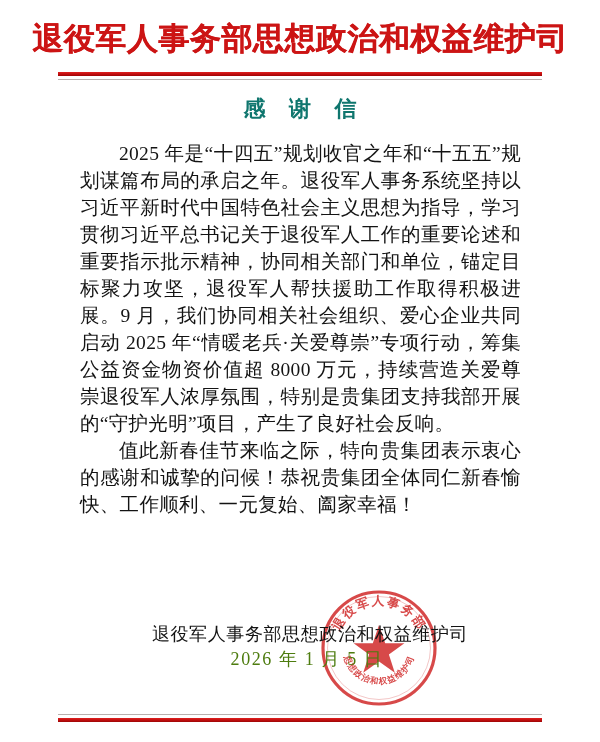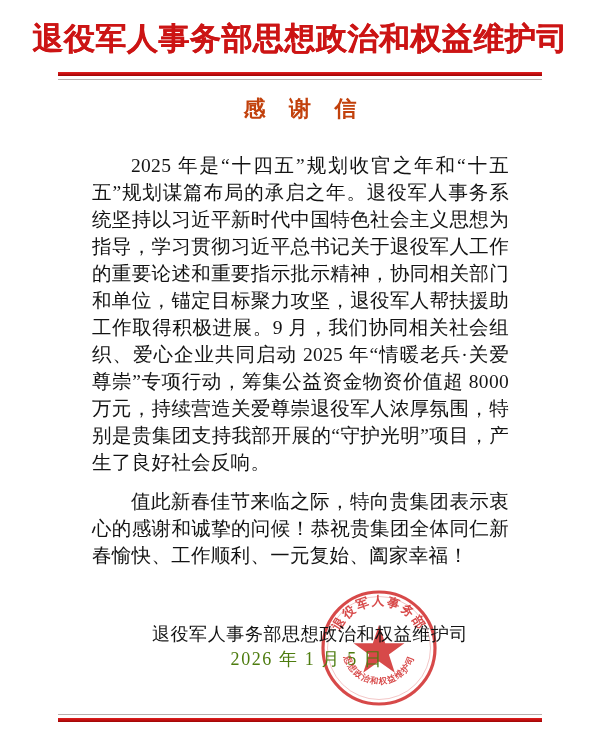--- a/index.html
+++ b/index.html
@@ -64,21 +64,21 @@
     position: absolute;
     left: 0;
     top: 94px;
     width: 600px;
     text-align: center;
     font-family: "Liberation Serif", "DejaVu Serif", serif;
     font-size: 22px;
     font-weight: bold;
     letter-spacing: 9px;
     text-indent: 9px;
-    color: #c2410c;
+    color: #0f766e;
   }
 
   
   .body-block {
     position: absolute;
     left: 80px;
     top: 140px;
     width: 441px;
   }
   .salutation {
@@ -88,21 +88,21 @@
     color: #131313;
   }
   .para {
     font-size: 19.5px;
     line-height: 27px;
     letter-spacing: 0.3px;
     text-align: justify;
     text-justify: inter-character;
     text-indent: 39px;
     color: #131313;
-    margin: 12px;
+    margin: 0;
   }
 
   
   .signature {
     position: absolute;
     left: 0;
     top: 622px;
     width: 600px;
     text-align: center;
     z-index: 3;

